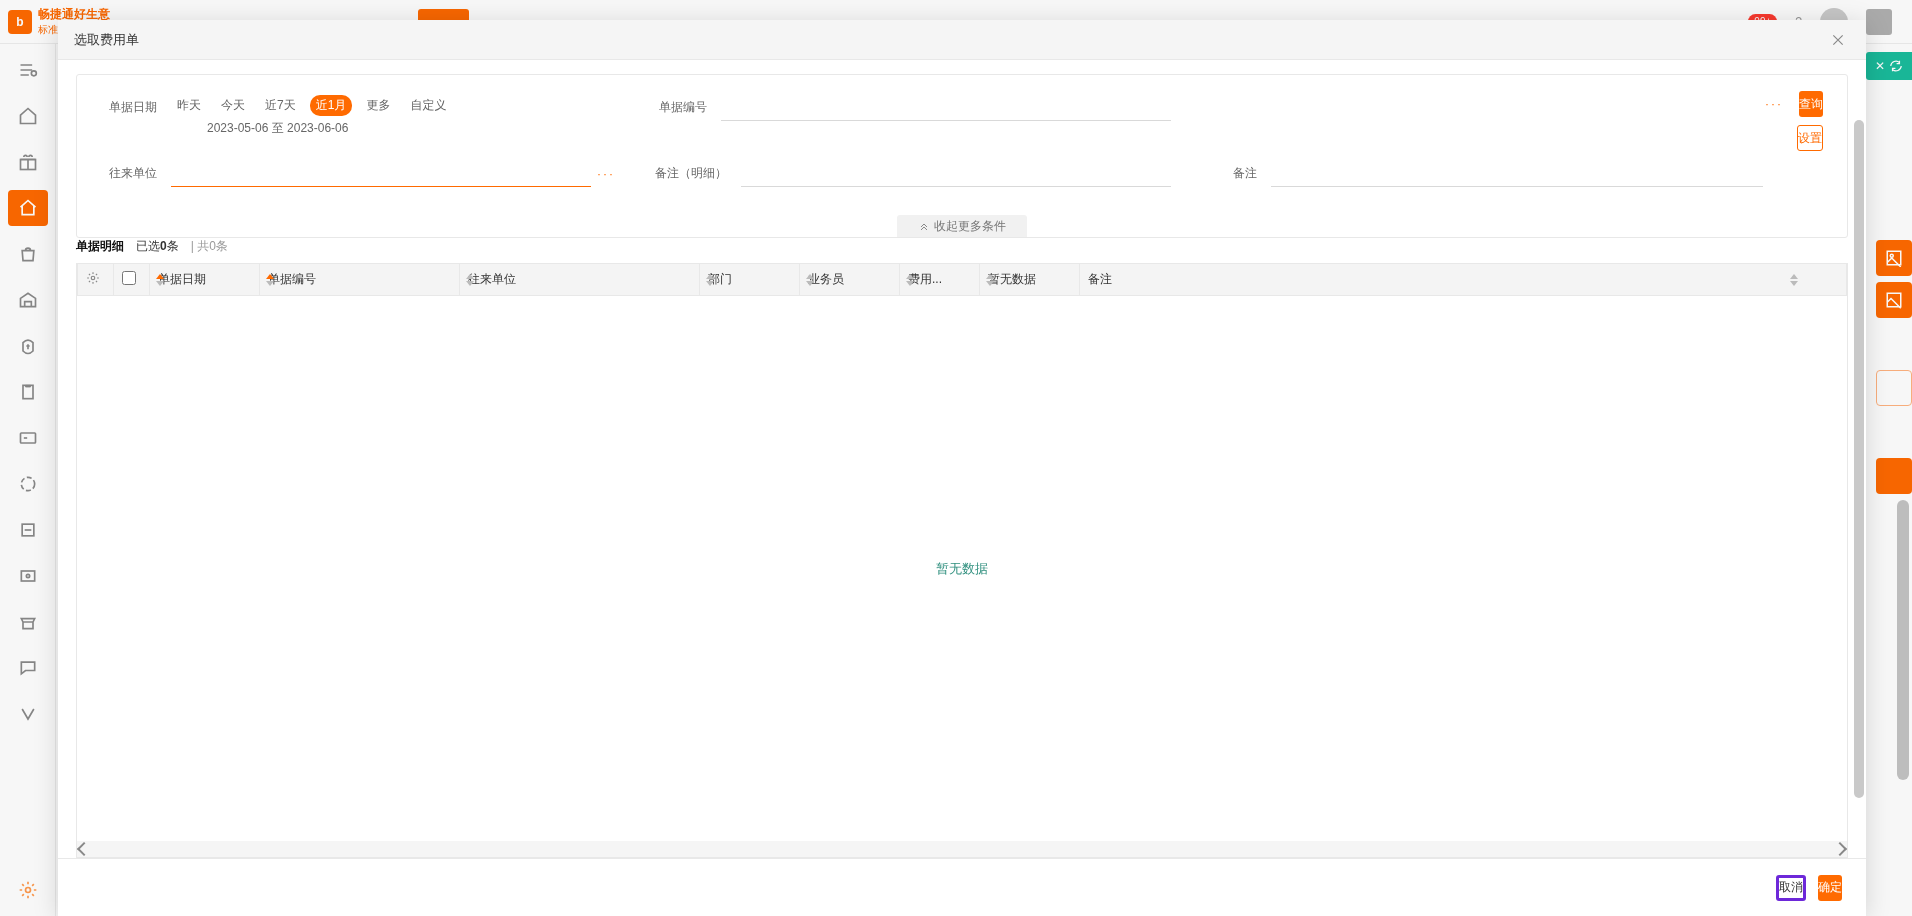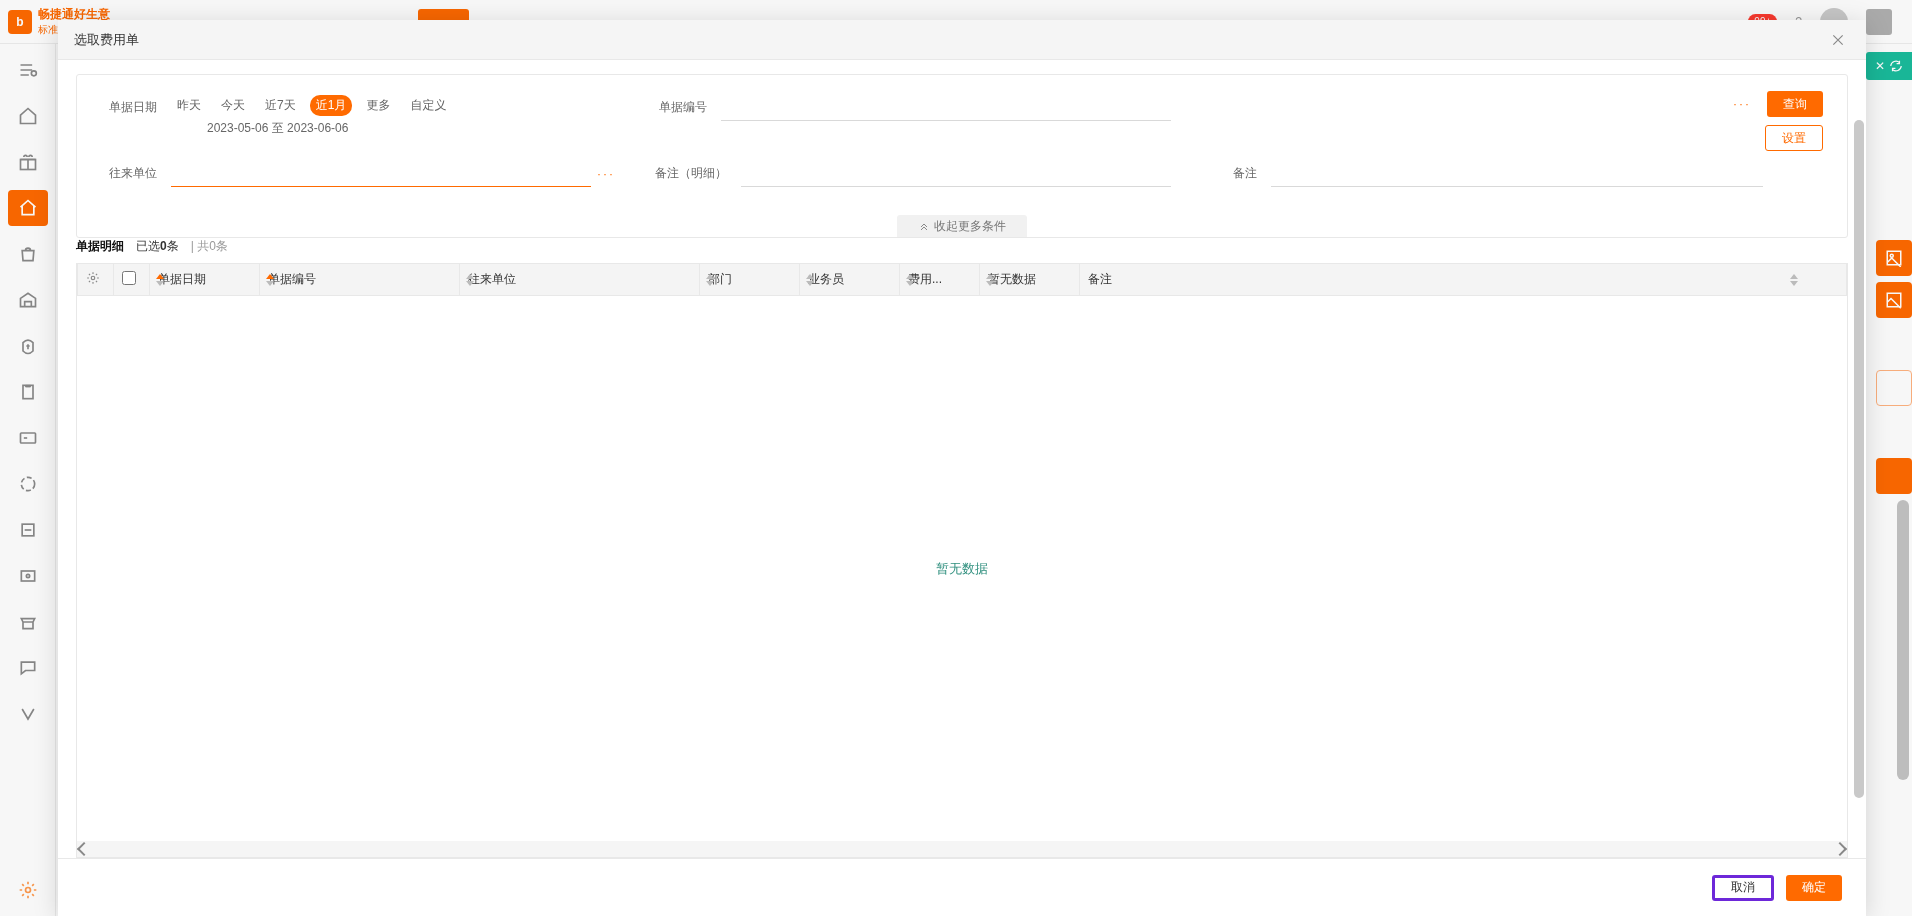--- a/index.html
+++ b/index.html
@@ -58,21 +58,21 @@
   .underline-input.active { border-bottom-color:#ff6a00; }
   .more-dots { color:#ff6a00; padding:0 6px; cursor:pointer; letter-spacing:2px; }
   
   .date-tabs { display:flex; align-items:flex-start; gap:8px; flex-wrap:wrap; }
   .date-tab { color:#666; padding:2px 6px; border-radius:10px; cursor:pointer; }
   .date-tab.active { background:#ff6a00; color:#fff; }
   .date-range { color:#666; margin-top:4px;margin-left:36px; }
   
   .filter-actions { position:absolute; top:16px; right:24px; display:flex; flex-direction:column; gap:8px; align-items:flex-end; }
   .filter-actions-row { display:flex; align-items:center; gap:10px; }
-  .btn { height:26px; padding:0 16px; display:flex; align-items:center; justify-content:center; border-radius:3px; cursor:pointer; font-size:12px; }
+  .btn { height:26px; padding:0 0; display:flex; align-items:center; justify-content:center; border-radius:3px; cursor:pointer; font-size:12px; }
   .btn.primary { background:#ff6a00; color:#fff; }
   .btn.outline-accent { background:#fff; color:#ff6a00; border:1px solid #ff6a00; }
   .btn.default { background:#fff; color:#333; border:3px solid #6d28d9; }
   
   .collapse-bar { margin:0 auto; margin-top:14px; width:130px; height:22px; background:#f1f1f1; border-radius:3px 3px 0 0; display:flex; align-items:center; justify-content:center; gap:4px; color:#777; cursor:pointer; font-size:12px; }
   
   .table-area { margin-top:0; flex:1; display:flex; flex-direction:column; min-height:0; }
   .table-caption { display:flex; align-items:center; gap:12px; margin-bottom:8px; }
   .table-caption .b { font-weight:bold; color:#111; }
   .table-caption .sel { color:#333; }

